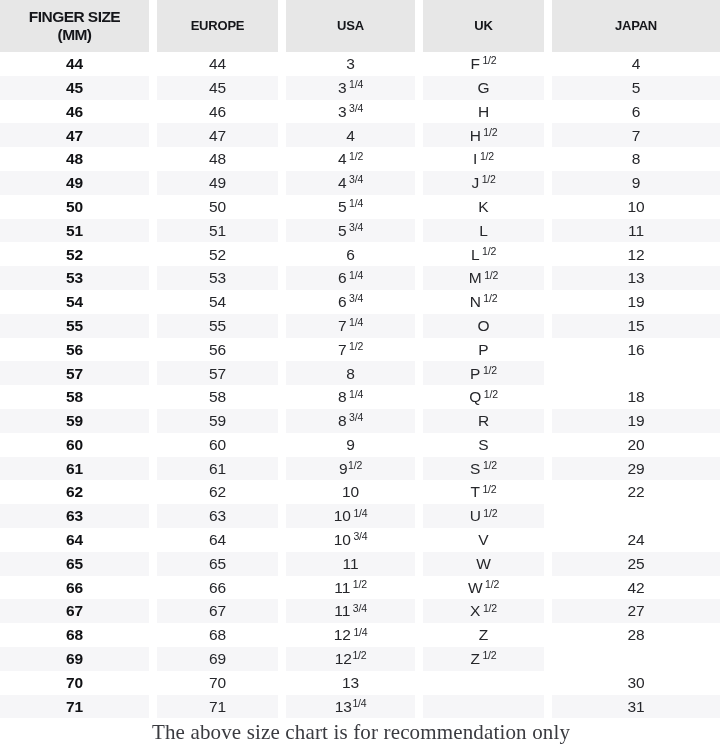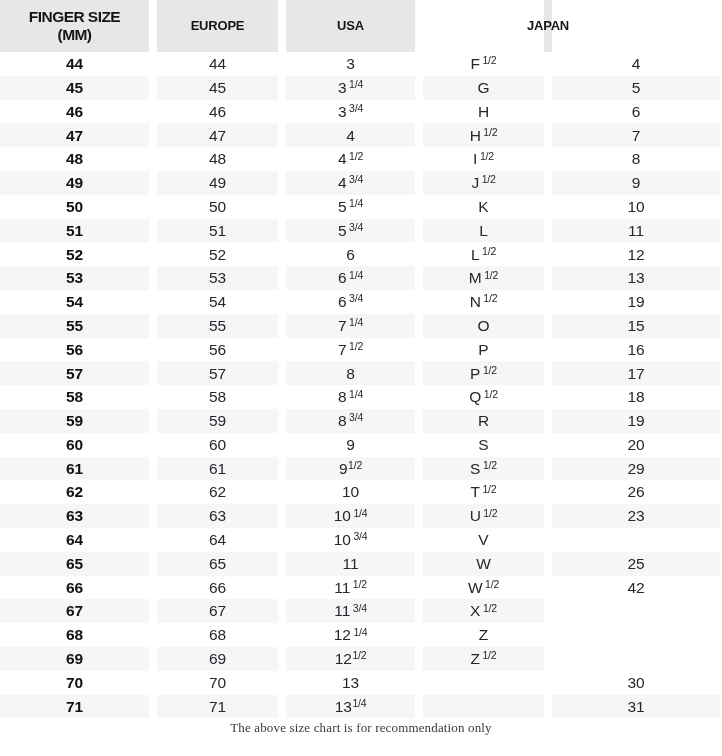--- a/index.html
+++ b/index.html
@@ -115,21 +115,21 @@
   }
 
   
   .footer-note {
     position: absolute;
     left: 0;
     top: 720px;
     width: 722px;
     text-align: center;
     font-family: "Liberation Serif", serif;
-    font-size: 13px;
+    font-size: 21px;
     color: #3a3b40;
     letter-spacing: 0.15px;
   }
 </style>
 </head>
 <body>
 
 <div id="size-chart">
 
   <div class="row header-row">
@@ -139,20 +139,23 @@
     </div>
     <div class="gutter"></div>
     <div class="header-cell">
       <span>EUROPE</span>
     </div>
     <div class="gutter"></div>
     <div class="header-cell">
       <span>USA</span>
     </div>
     <div class="gutter"></div>
+    <div class="header-cell">
+      <span>UK</span>
+    </div>
     <div class="gutter"></div>
     <div class="header-cell">
       <span>JAPAN</span>
     </div>
   </div>
 
   <div id="table-body">
       <div class="row data-row">
         <div class="cell col-mm">
           <span>44</span>
@@ -454,23 +457,20 @@
         <div class="gutter"></div>
         <div class="cell col-usa">
           <span>8</span>
         </div>
         <div class="gutter"></div>
         <div class="cell col-uk">
           <span>P</span>
           <span class="frac">1/2</span>
         </div>
         <div class="gutter"></div>
-        <div class="cell col-jp">
-          <span>17</span>
-        </div>
       </div>
       <div class="row data-row">
         <div class="cell col-mm">
           <span>58</span>
         </div>
         <div class="gutter"></div>
         <div class="cell col-eu">
           <span>58</span>
         </div>
         <div class="gutter"></div>
@@ -566,21 +566,21 @@
         <div class="cell col-usa">
           <span>10</span>
         </div>
         <div class="gutter"></div>
         <div class="cell col-uk">
           <span>T</span>
           <span class="frac">1/2</span>
         </div>
         <div class="gutter"></div>
         <div class="cell col-jp">
-          <span>26</span>
+          <span>22</span>
         </div>
       </div>
       <div class="row data-row striped">
         <div class="cell col-mm">
           <span>63</span>
         </div>
         <div class="gutter"></div>
         <div class="cell col-eu">
           <span>63</span>
         </div>
@@ -588,42 +588,42 @@
         <div class="cell col-usa">
           <span>10</span>
           <span class="frac">1/4</span>
         </div>
         <div class="gutter"></div>
         <div class="cell col-uk">
           <span>U</span>
           <span class="frac">1/2</span>
         </div>
         <div class="gutter"></div>
-        <div class="cell col-jp">
-          <span>23</span>
-        </div>
       </div>
       <div class="row data-row">
         <div class="cell col-mm">
           <span>64</span>
         </div>
         <div class="gutter"></div>
         <div class="cell col-eu">
           <span>64</span>
         </div>
         <div class="gutter"></div>
         <div class="cell col-usa">
           <span>10</span>
           <span class="frac">3/4</span>
         </div>
         <div class="gutter"></div>
         <div class="cell col-uk">
           <span>V</span>
         </div>
         <div class="gutter"></div>
+        <div class="cell col-jp">
+          <span>24</span>
+        </div>
       </div>
       <div class="row data-row striped">
         <div class="cell col-mm">
           <span>65</span>
         </div>
         <div class="gutter"></div>
         <div class="cell col-eu">
           <span>65</span>
         </div>
         <div class="gutter"></div>
@@ -674,39 +674,45 @@
         <div class="cell col-usa">
           <span>11</span>
           <span class="frac">3/4</span>
         </div>
         <div class="gutter"></div>
         <div class="cell col-uk">
           <span>X</span>
           <span class="frac">1/2</span>
         </div>
         <div class="gutter"></div>
+        <div class="cell col-jp">
+          <span>27</span>
+        </div>
       </div>
       <div class="row data-row">
         <div class="cell col-mm">
           <span>68</span>
         </div>
         <div class="gutter"></div>
         <div class="cell col-eu">
           <span>68</span>
         </div>
         <div class="gutter"></div>
         <div class="cell col-usa">
           <span>12</span>
           <span class="frac">1/4</span>
         </div>
         <div class="gutter"></div>
         <div class="cell col-uk">
           <span>Z</span>
         </div>
         <div class="gutter"></div>
+        <div class="cell col-jp">
+          <span>28</span>
+        </div>
       </div>
       <div class="row data-row striped">
         <div class="cell col-mm">
           <span>69</span>
         </div>
         <div class="gutter"></div>
         <div class="cell col-eu">
           <span>69</span>
         </div>
         <div class="gutter"></div>

